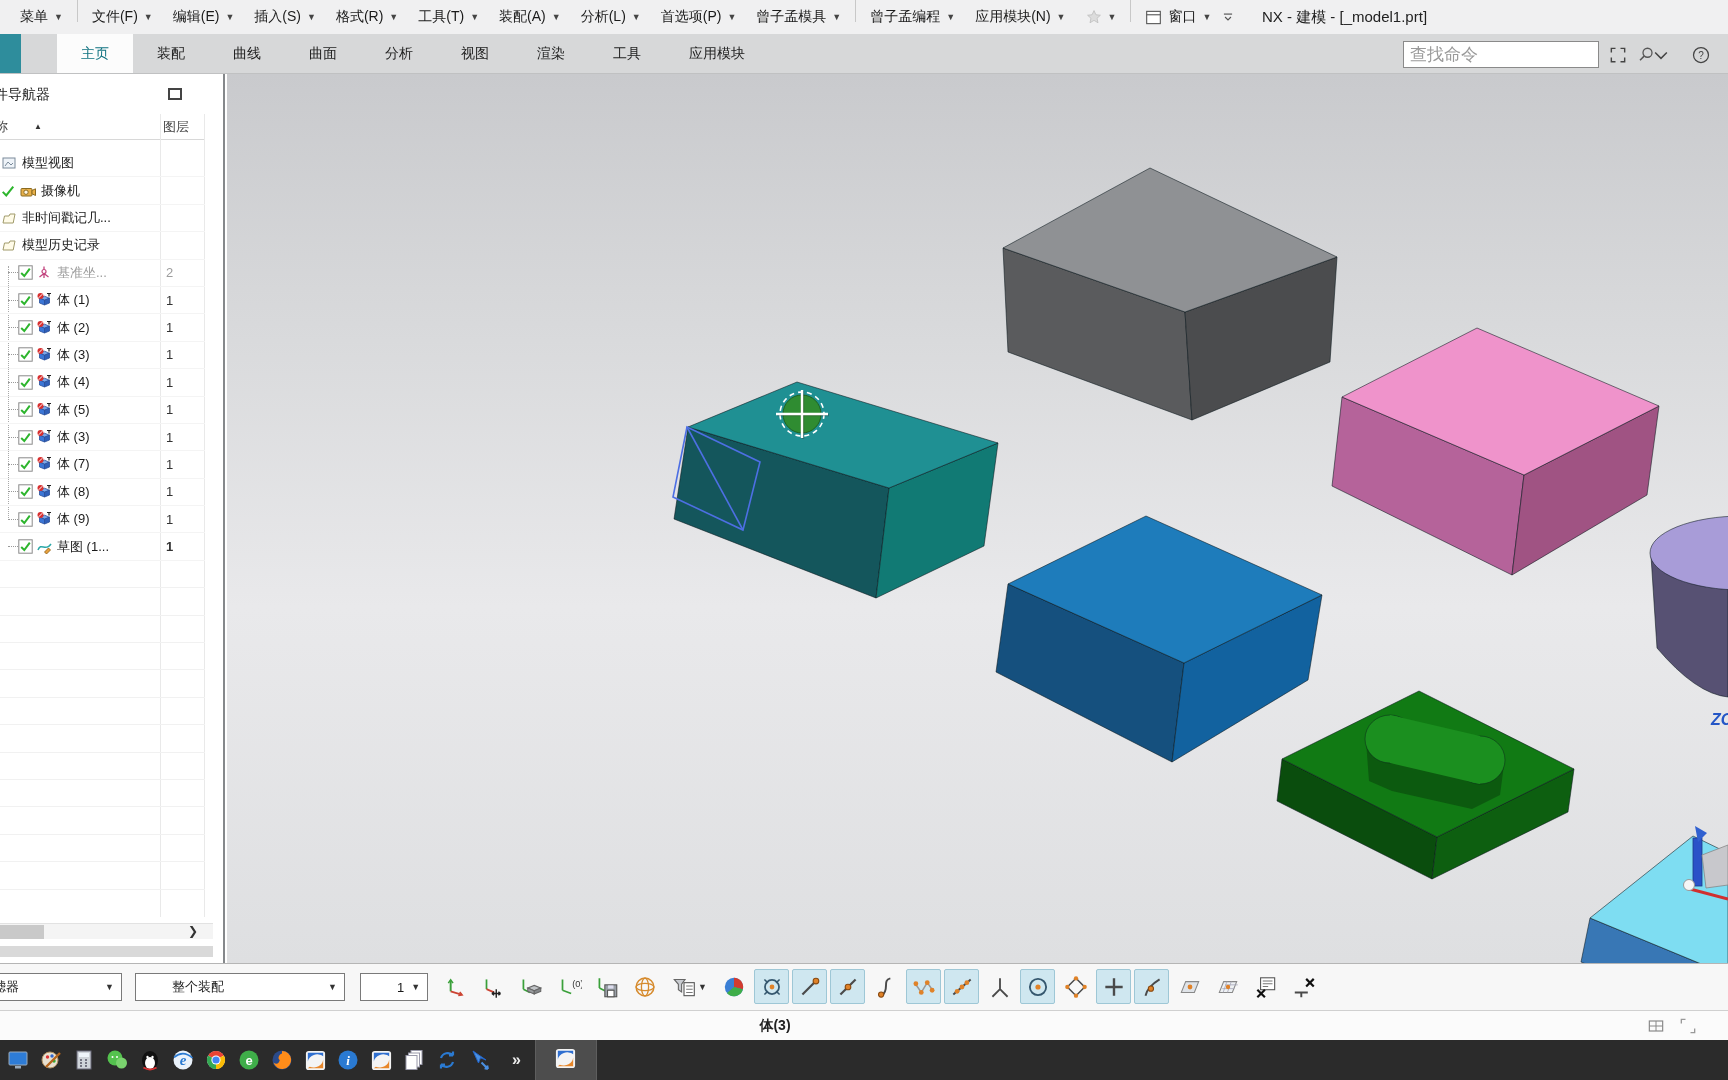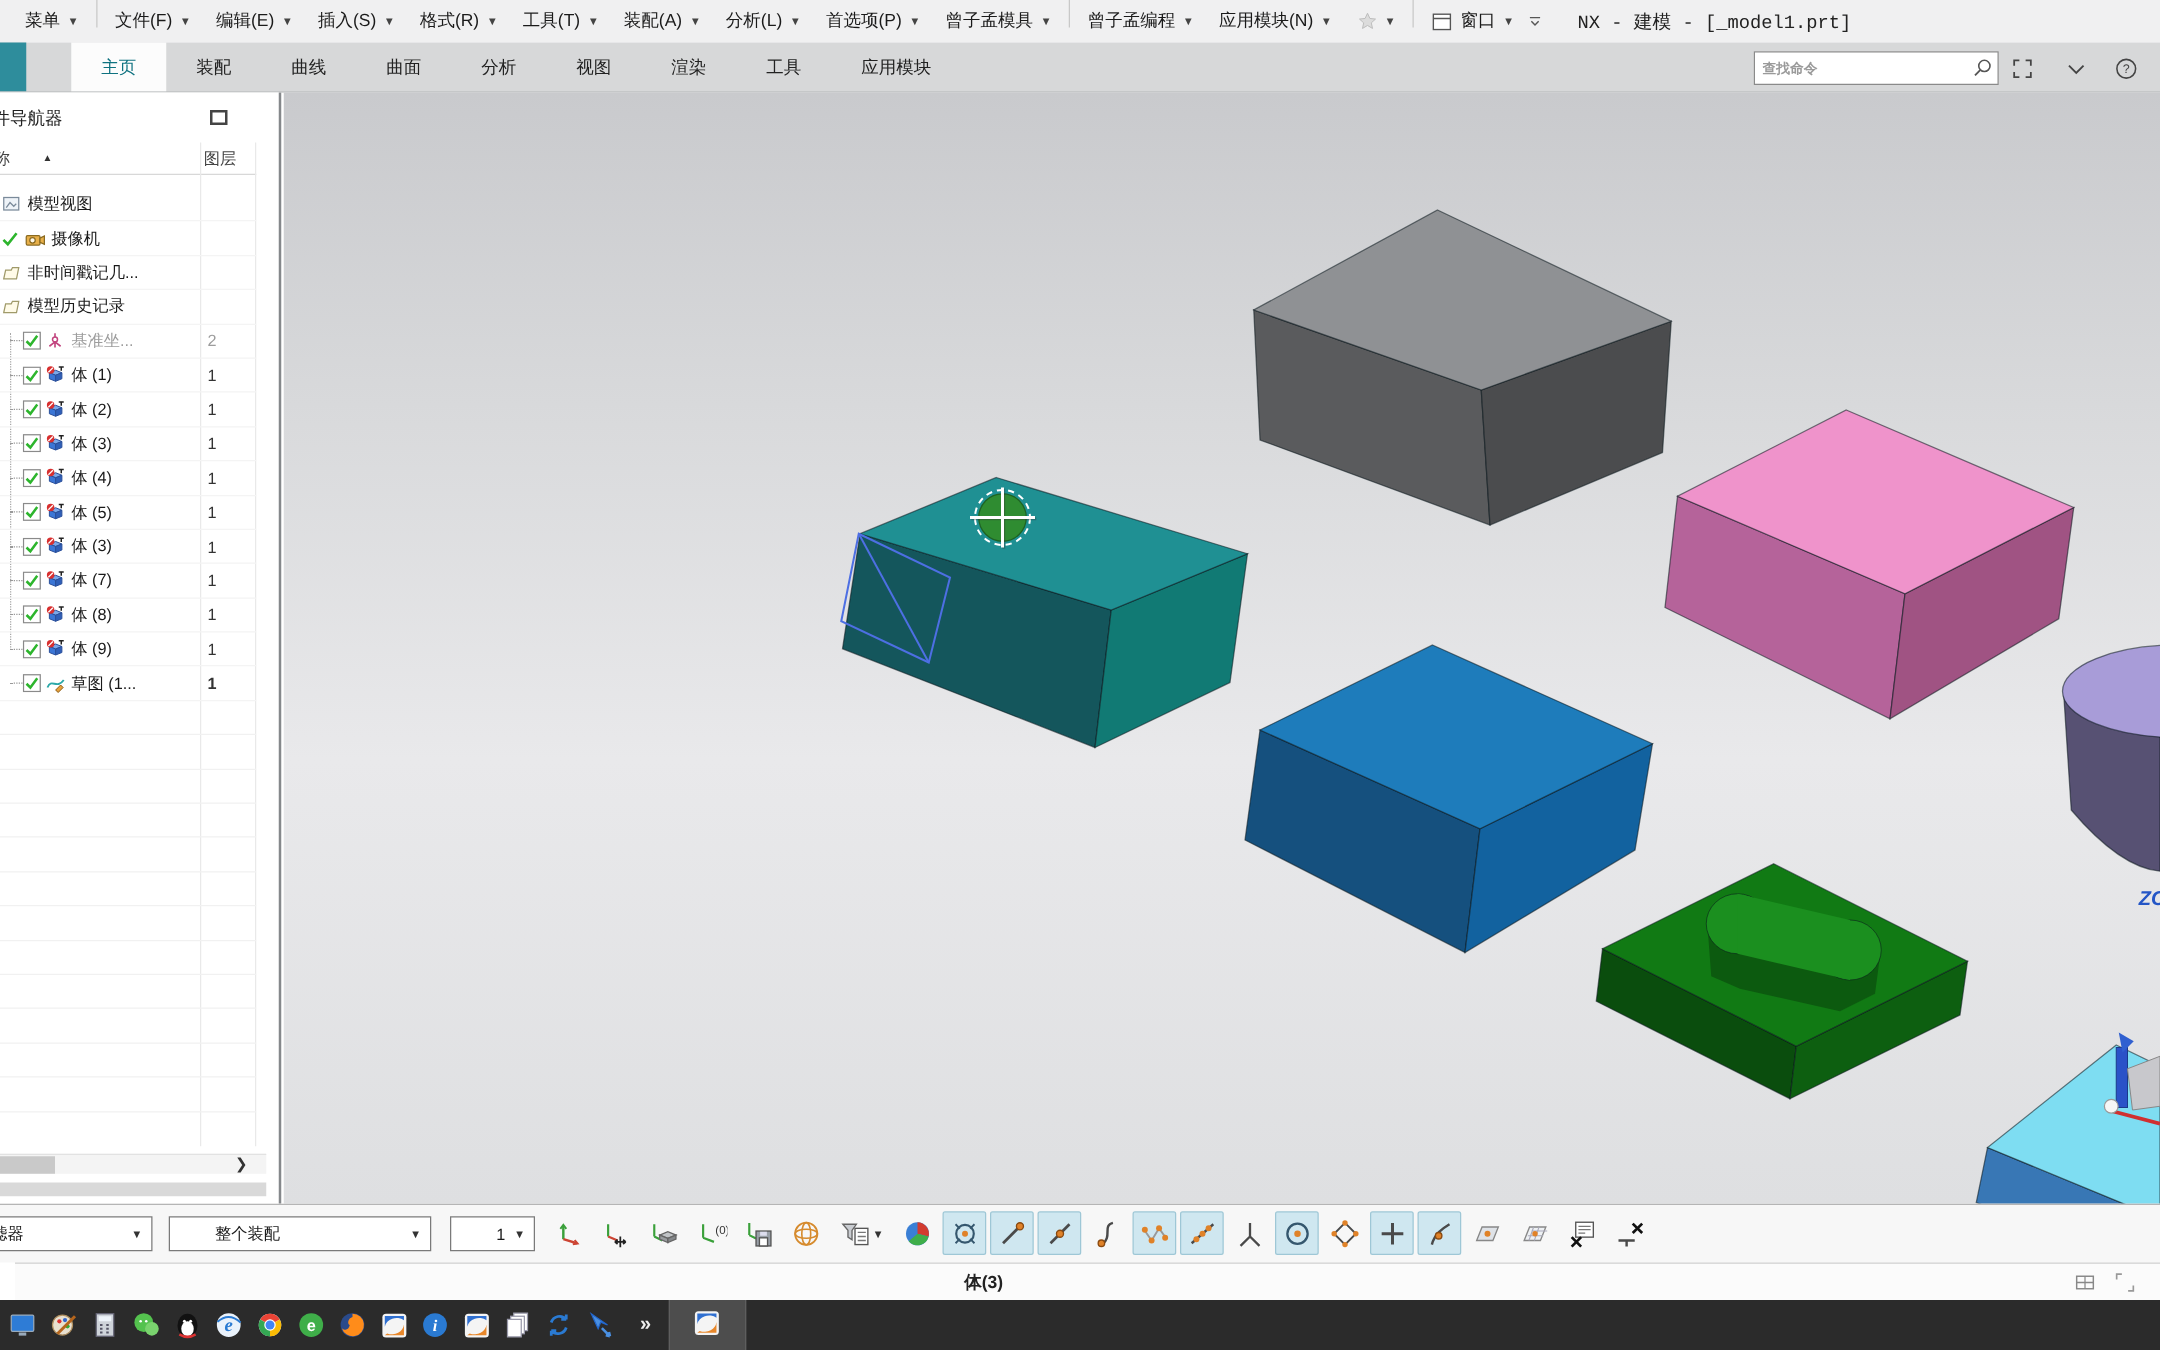--- a/index.html
+++ b/index.html
@@ -6,31 +6,31 @@
   html,body { width:1728px; height:1080px; overflow:hidden; }
   body { font-family:"Liberation Sans","DejaVu Sans",sans-serif; font-size:14px; color:#1a1a1a; background:#fff; }
   #app { position:relative; width:1728px; height:1080px; overflow:hidden; }
 
   
   .menubar { position:absolute; top:0; left:0; right:0; height:34px; background:#f0f0f1; display:flex; align-items:center; }
   #menu-items { display:flex; height:100%; padding-left:10px; }
   .mitem { display:flex; align-items:center; gap:6px; padding:0 10px; height:100%; white-space:nowrap; cursor:default; }
   .caret { font-size:9px; color:#444; }
   .msep { width:1px; height:22px; background:#c8c8c8; margin:0 4px; }
-  .title { position:absolute; left:1262px; top:0; height:34px; display:flex; align-items:center; font-size:15px; color:#222;font-family:Liberation Mono, monospace; }
+  .title { position:absolute; left:1262px; top:0; height:34px; display:flex; align-items:center; font-size:15px; color:#222; }
   .rib-toggle svg, .winicon svg, .staricon svg { display:block; }
 
   
   .tabbar { position:absolute; top:34px; left:0; right:0; height:40px; background:#d7d8d9; display:flex; align-items:stretch; border-bottom:1px solid #c0c1c2; }
   .corner { width:21px; background:#2e8d9c; }
   #tabs { display:flex; margin-left:36px; }
   .tab { padding:0 24px; display:flex; align-items:center; font-size:14px; color:#222; cursor:default;font-family:Liberation Serif, serif; }
   .tab.active { background:#fcfcfc; color:#0f7280; }
   .searchbox { position:absolute; left:1403px; top:7px; width:196px; height:27px; background:#fff; border:1px solid #8a8a8a; display:flex; align-items:center; }
-  .searchbox input { flex:1; border:none; outline:none; padding:0 6px; font-size:11px; color:#4c1d95; background:transparent; font-family:inherit;font-weight:bold; }
+  .searchbox input { flex:1; border:none; outline:none; padding:0 6px; font-size:17px; color:#4c1d95; background:transparent; font-family:inherit; }
   .searchbox input::placeholder { color:#9a9a9a; }
   .sic { width:24px; display:flex; justify-content:center; }
   .tbi { position:absolute; top:9px; width:26px; height:24px; display:flex; align-items:center; justify-content:center; }
   .tbi1 { left:1605px; } .tbi2 { left:1648px; } .tbi3 { left:1688px; }
 
   
   .panel { position:absolute; top:74px; left:0; width:225px; height:889px; background:#fff; border-right:2px solid #85888b; overflow:hidden; }
   .phead { position:absolute; top:6px; left:0; right:0; height:30px; display:flex; align-items:center; font-size:14px; color:#222; }
   .dockbtn { position:absolute; left:168px; top:8px; width:14px; height:12px; border:2px solid #444; background:#fff; }
   .pcols { position:absolute; top:40px; left:0; width:205px; height:26px; border-bottom:1px solid #d8d8d8; display:flex; align-items:center; font-size:13px; color:#444; }
@@ -71,21 +71,21 @@
   .dd3 { left:360px; width:68px; padding-left:8px; }
   .ddtext { flex:1; white-space:nowrap;margin-left:28px; }
   .ddcaret { font-size:9px; color:#333; padding:0 7px; }
   #snapicons { position:absolute; left:437px; top:5px; display:flex; gap:3px; align-items:center; }
   .snapbtn { width:35px; height:35px; display:flex; align-items:center; justify-content:center; border:1px solid transparent; border-radius:2px; }
   .snapbtn.hl { background:#cfe7f0; border-color:#9ec7d6; }
   .snapbtn .fcaret { font-size:9px; color:#333; margin-left:1px; }
   .snapbtn.wide { width:48px; }
 
   
-  .statusbar { position:absolute; top:1010px; left:12px; right:0; height:30px; background:#fbfbfb; border-top:1px solid #d0d0d0; }
+  .statusbar { position:absolute; top:1010px; left:0; right:0; height:30px; background:#fbfbfb; border-top:1px solid #d0d0d0; }
   .smsg { position:absolute; left:700px; top:0; width:150px; height:30px; display:flex; align-items:center; justify-content:center; font-weight:bold; font-size:14px; color:#222; }
   .sbi { position:absolute; top:5px; }
   .sbi1 { left:1646px; } .sbi2 { left:1678px; }
 
   
   .taskbar { position:absolute; top:1040px; left:0; right:0; height:40px; background:#2b2b2b; display:flex; align-items:center; }
   #taskicons { display:flex; align-items:center; gap:5px; padding-left:4px; }
   .tic { width:28px; height:34px; display:flex; align-items:center; justify-content:center; }
   .tb-overflow { color:#eee; font-size:16px; font-weight:bold; margin-left:18px; }
   .tb-active { margin-left:14px; width:62px; height:40px; background:#4d4d4d; border-left:1px solid #5e5e5e; border-right:1px solid #5e5e5e; display:flex; align-items:center; justify-content:center; }

